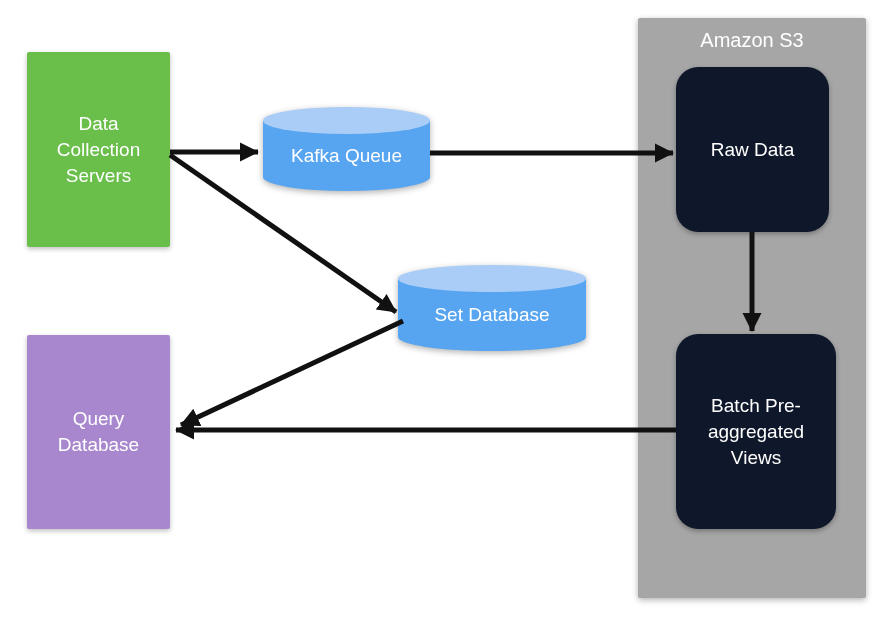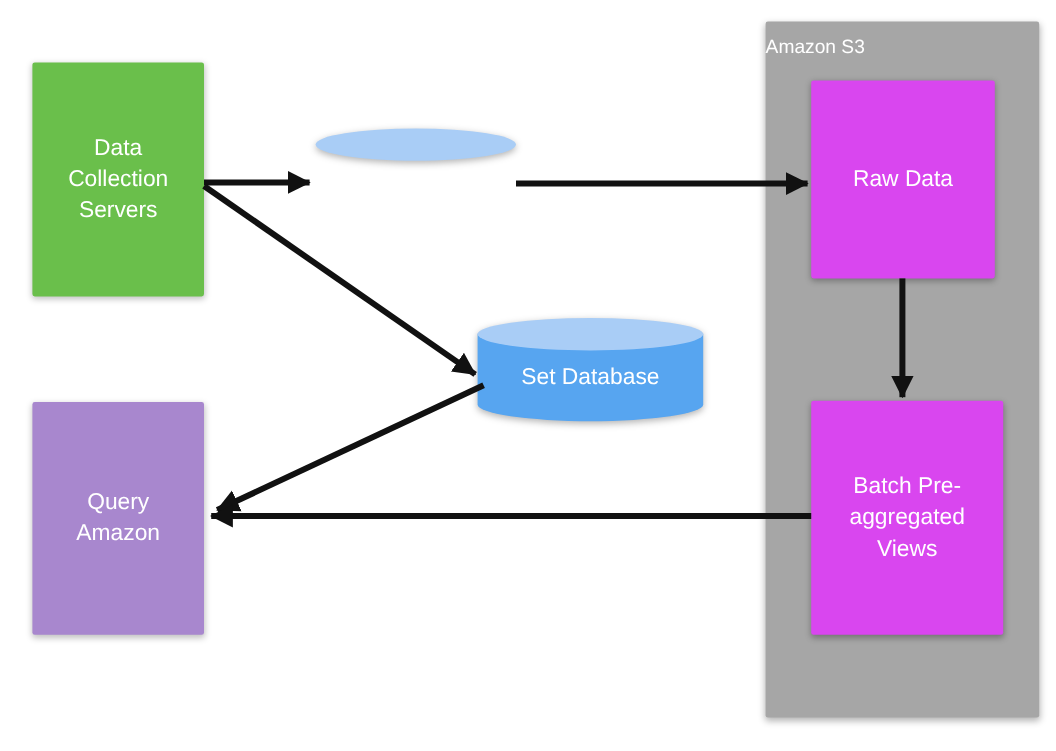--- a/index.html
+++ b/index.html
@@ -45,27 +45,29 @@
     position: absolute;
     left: 638px; top: 18px;
     width: 228px; height: 580px;
     background: #A6A6A6;
     border-radius: 2px;
     box-shadow: 0 2px 6px rgba(0,0,0,0.3);
   }
   .s3-title {
     position: absolute;
     top: 10px; left: 0; right: 0;
+    text-align: center;
     color: #FFFFFF;
-    font-size: 16px;
+    font-size: 20px;
     line-height: 24px;
   }
   .node-blue-dark {
-    background: #d946ef;
+    background: #0f172a;
     box-shadow: 0 2px 5px rgba(0,0,0,0.3);
+    border-radius: 22px;
   }
   .node-raw {
     left: 676px; top: 67px;
     width: 153px; height: 165px;
   }
   .node-batch {
     left: 676px; top: 334px;
     width: 160px; height: 195px;
     padding: 0 8px;
   }
@@ -107,25 +109,28 @@
 </head>
 <body>
 
 <div class="canvas">
 
   <div class="node-rect node-green">
     <span>Data Collection Servers</span>
   </div>
 
   <div class="node-rect node-purple">
-    <span>Query Amazon</span>
+    <span>Query Database</span>
   </div>
 
   <div class="cyl cyl-kafka">
     <div class="cyl-top"></div>
+    <div class="cyl-body">
+      <span>Kafka Queue</span>
+    </div>
   </div>
 
   <div class="cyl cyl-setdb">
     <div class="cyl-top"></div>
     <div class="cyl-body">
       <span>Set Database</span>
     </div>
   </div>
 
   <div class="s3-container">

